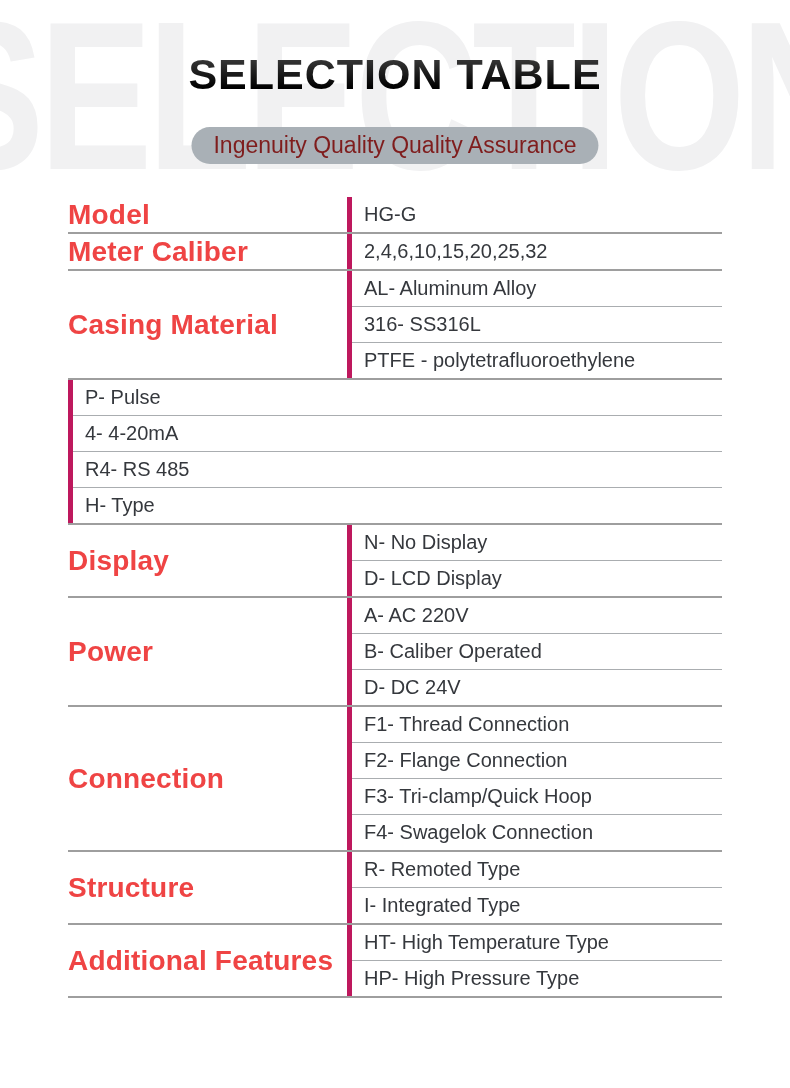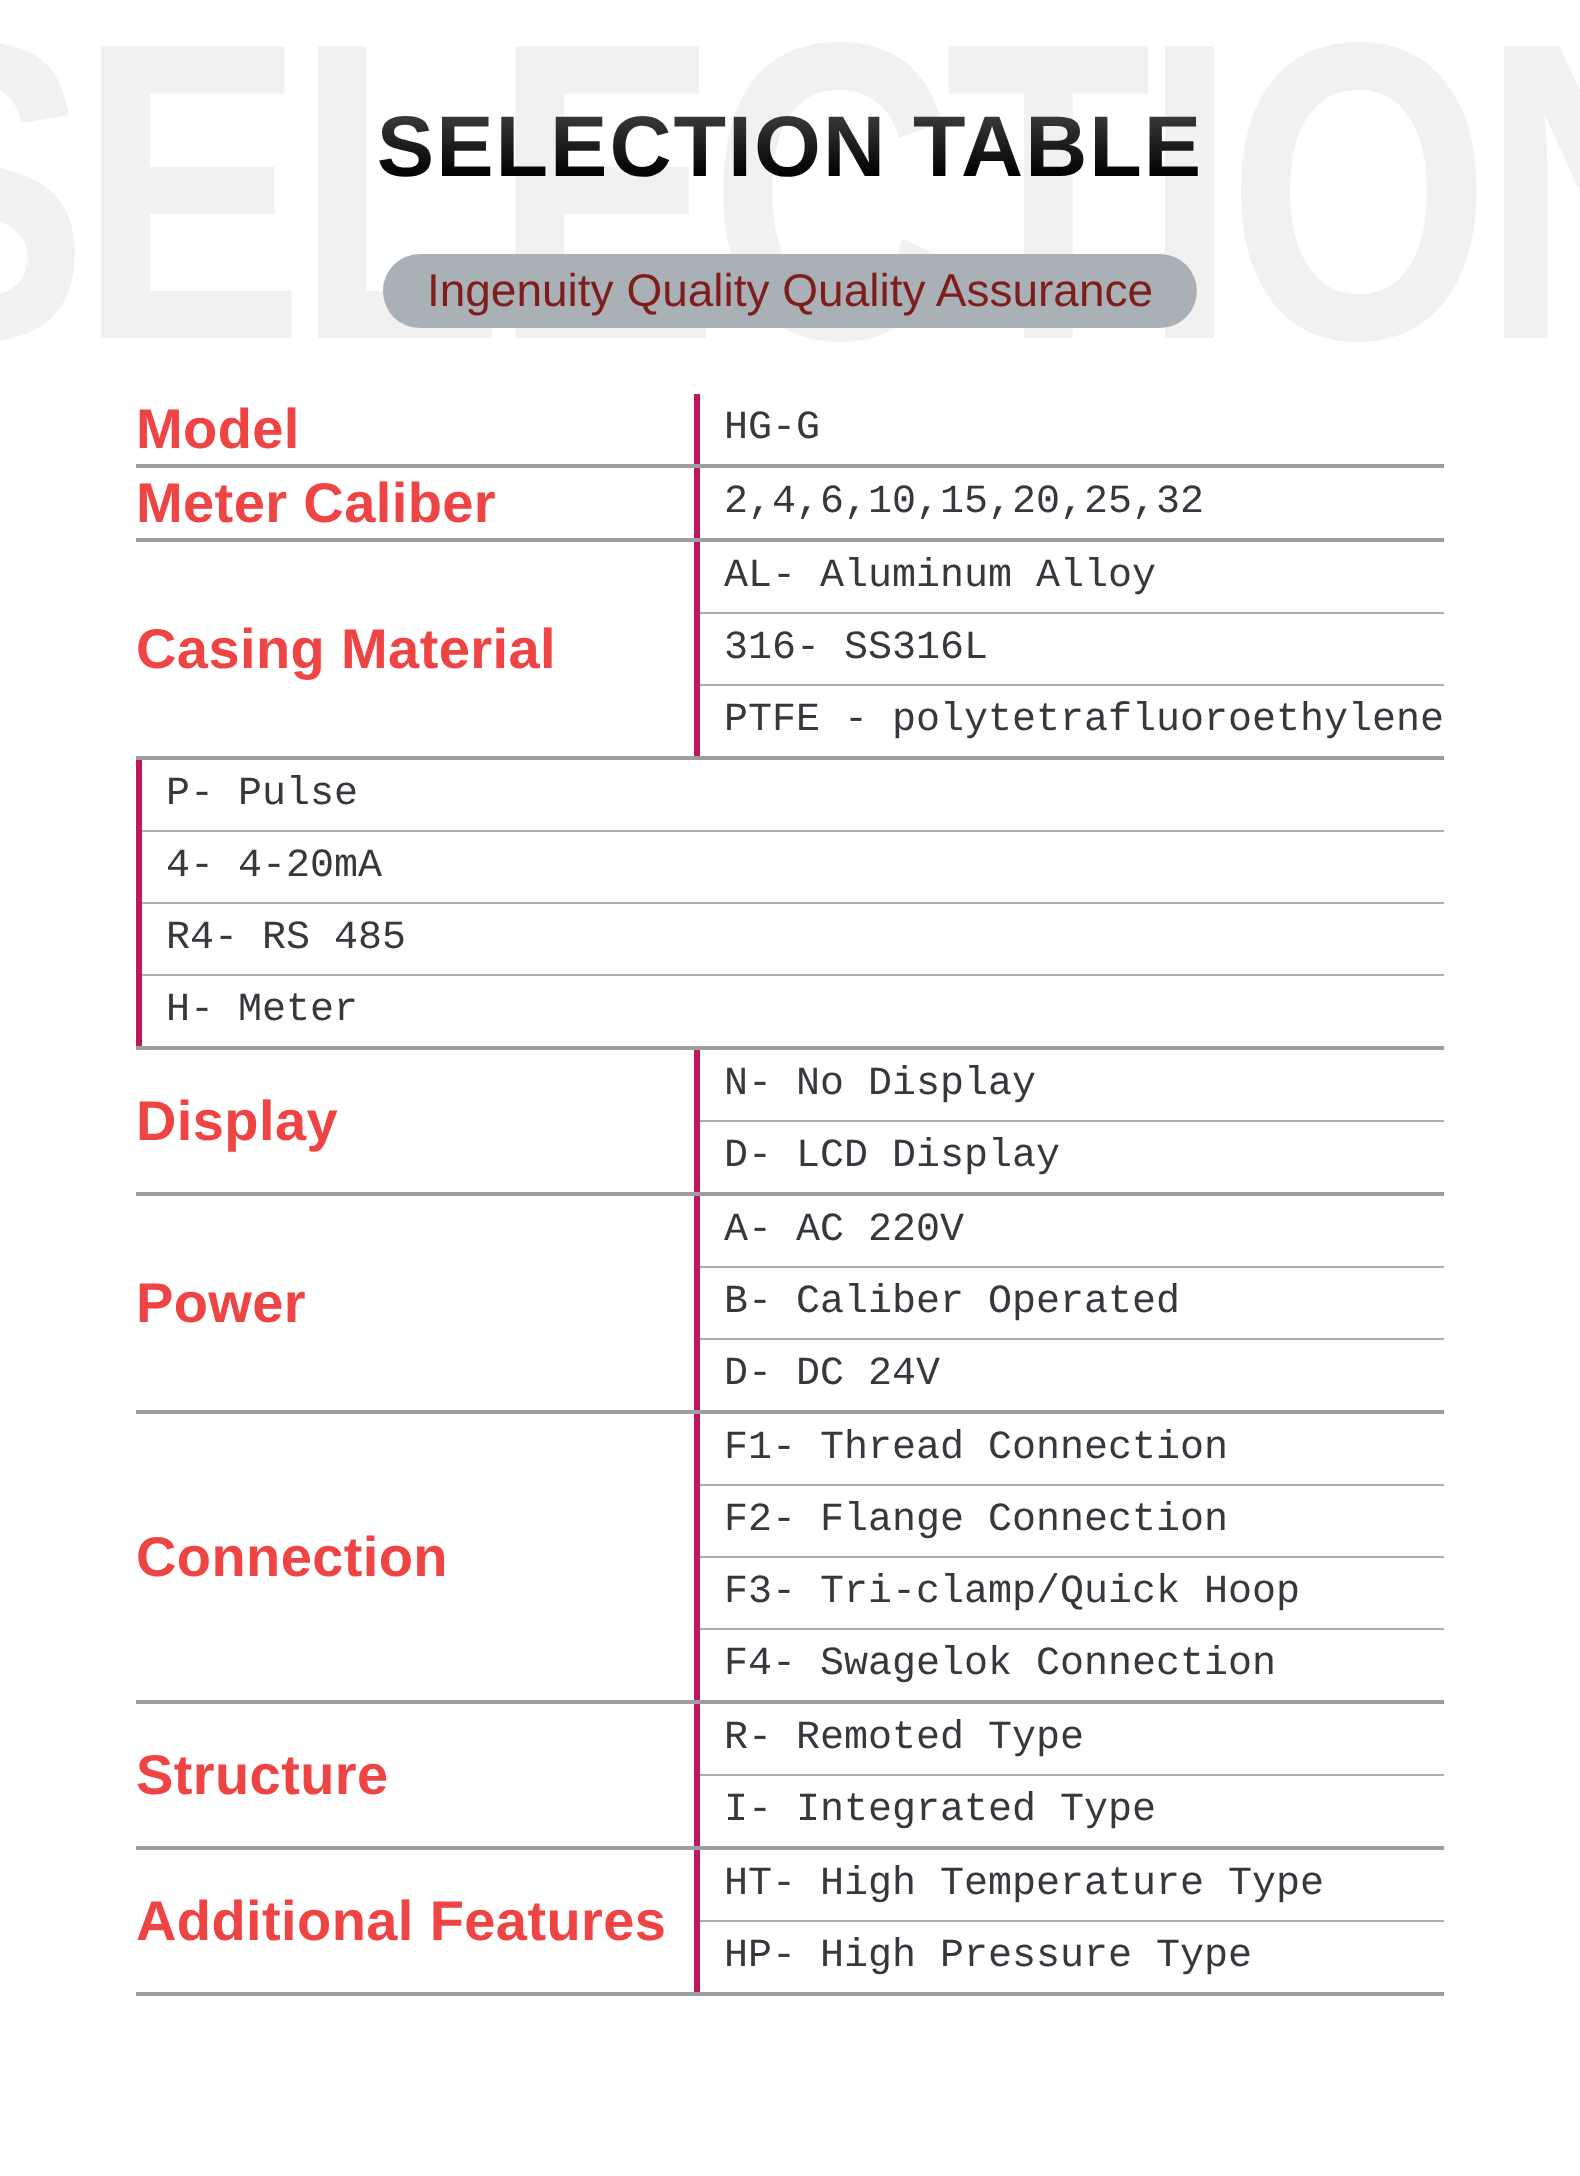--- a/index.html
+++ b/index.html
@@ -85,24 +85,23 @@
     box-sizing: border-box;
     display: flex;
     align-items: center;
     font-size: 28px;
     font-weight: bold;
     color: #ef4444;
     letter-spacing: 0.2px;
   }
   .options-list {
     flex: 1;
-    border-left: 3px solid #be185d;
+    border-left: 5px solid #be185d;
     display: flex;
     flex-direction: column;
-    font-family: Liberation Mono, monospace;
   }
   .option-row {
     height: 35px;
     display: flex;
     align-items: center;
     padding-left: 12px;
     font-size: 20px;
     color: #35383d;
     white-space: nowrap;
   }
@@ -144,21 +143,21 @@
       <div class="option-row">316- SS316L</div>
       <div class="option-row">PTFE - polytetrafluoroethylene</div>
     </div>
   </div>
 
   <div class="group-row">
     <div class="options-list">
       <div class="option-row">P- Pulse</div>
       <div class="option-row">4- 4-20mA</div>
       <div class="option-row">R4- RS 485</div>
-      <div class="option-row">H- Meter</div>
+      <div class="option-row">H- Type</div>
     </div>
   </div>
 
   <div class="group-row">
     <div class="group-label">Display</div>
     <div class="options-list">
       <div class="option-row">N- No Display</div>
       <div class="option-row">D- LCD Display</div>
     </div>
   </div>

